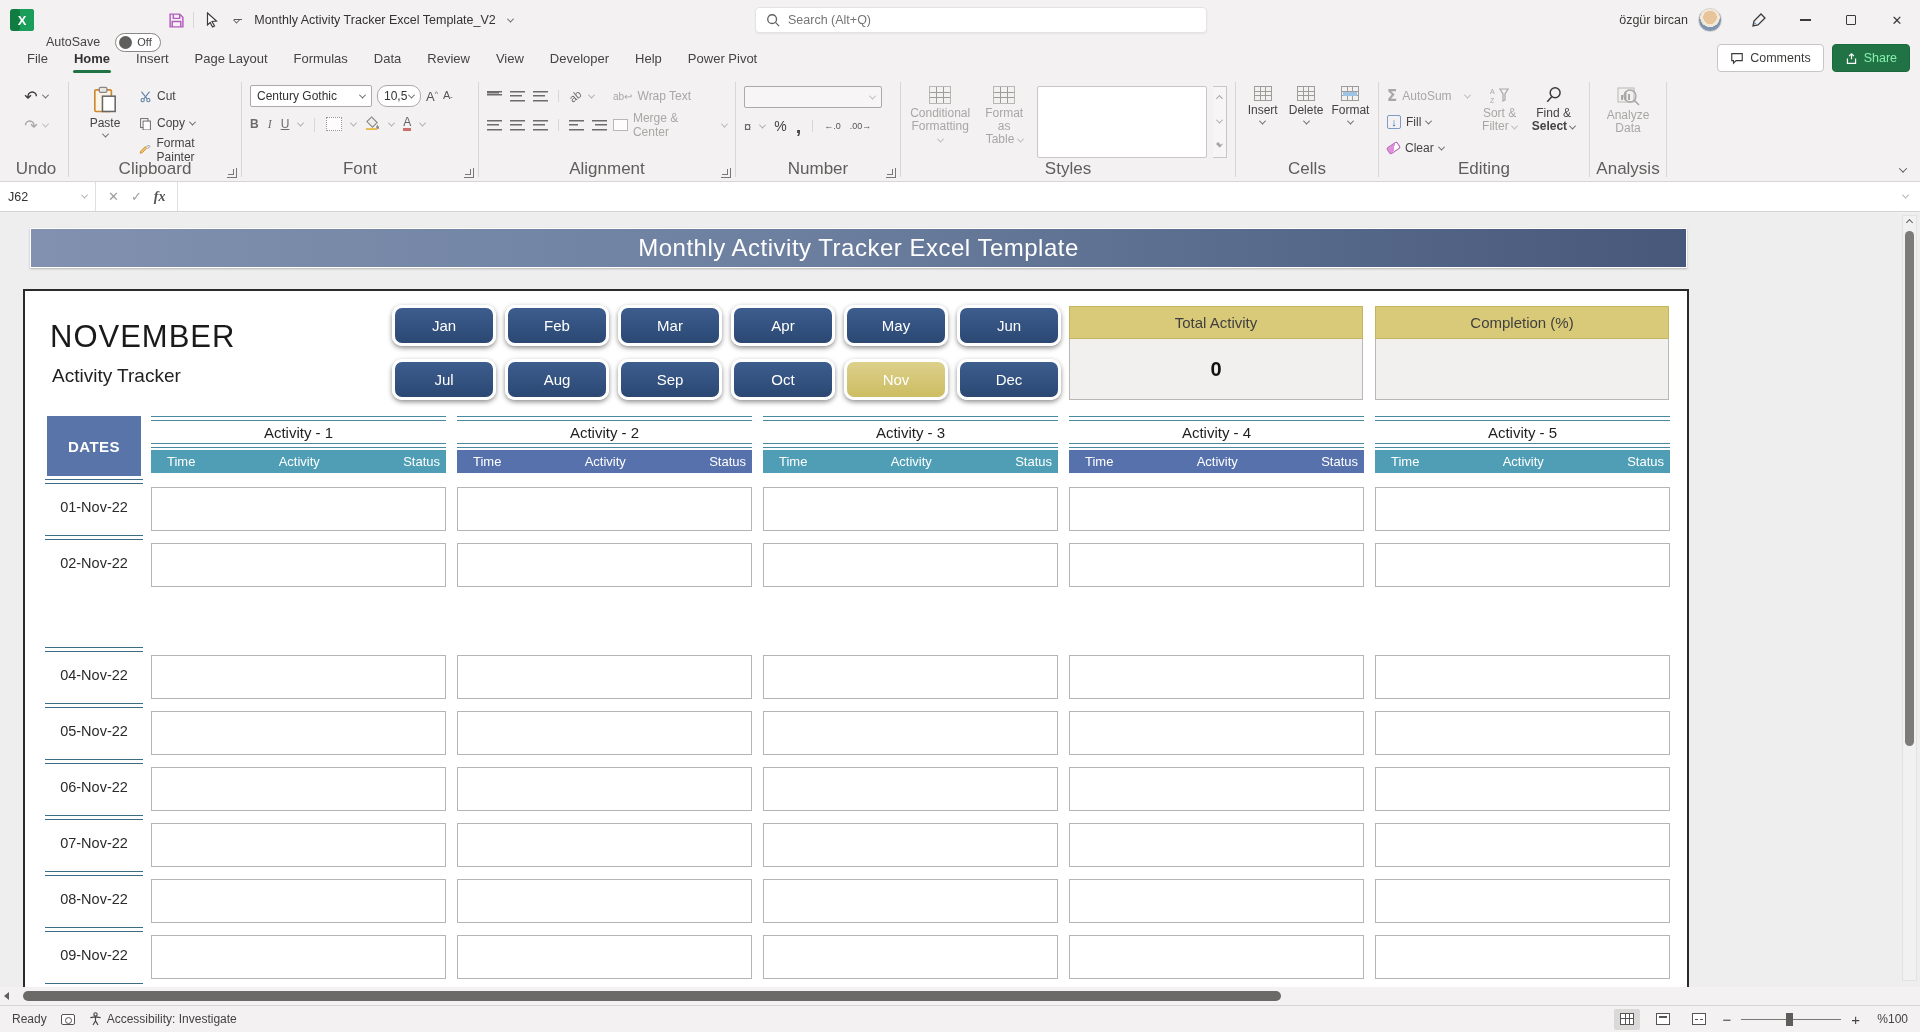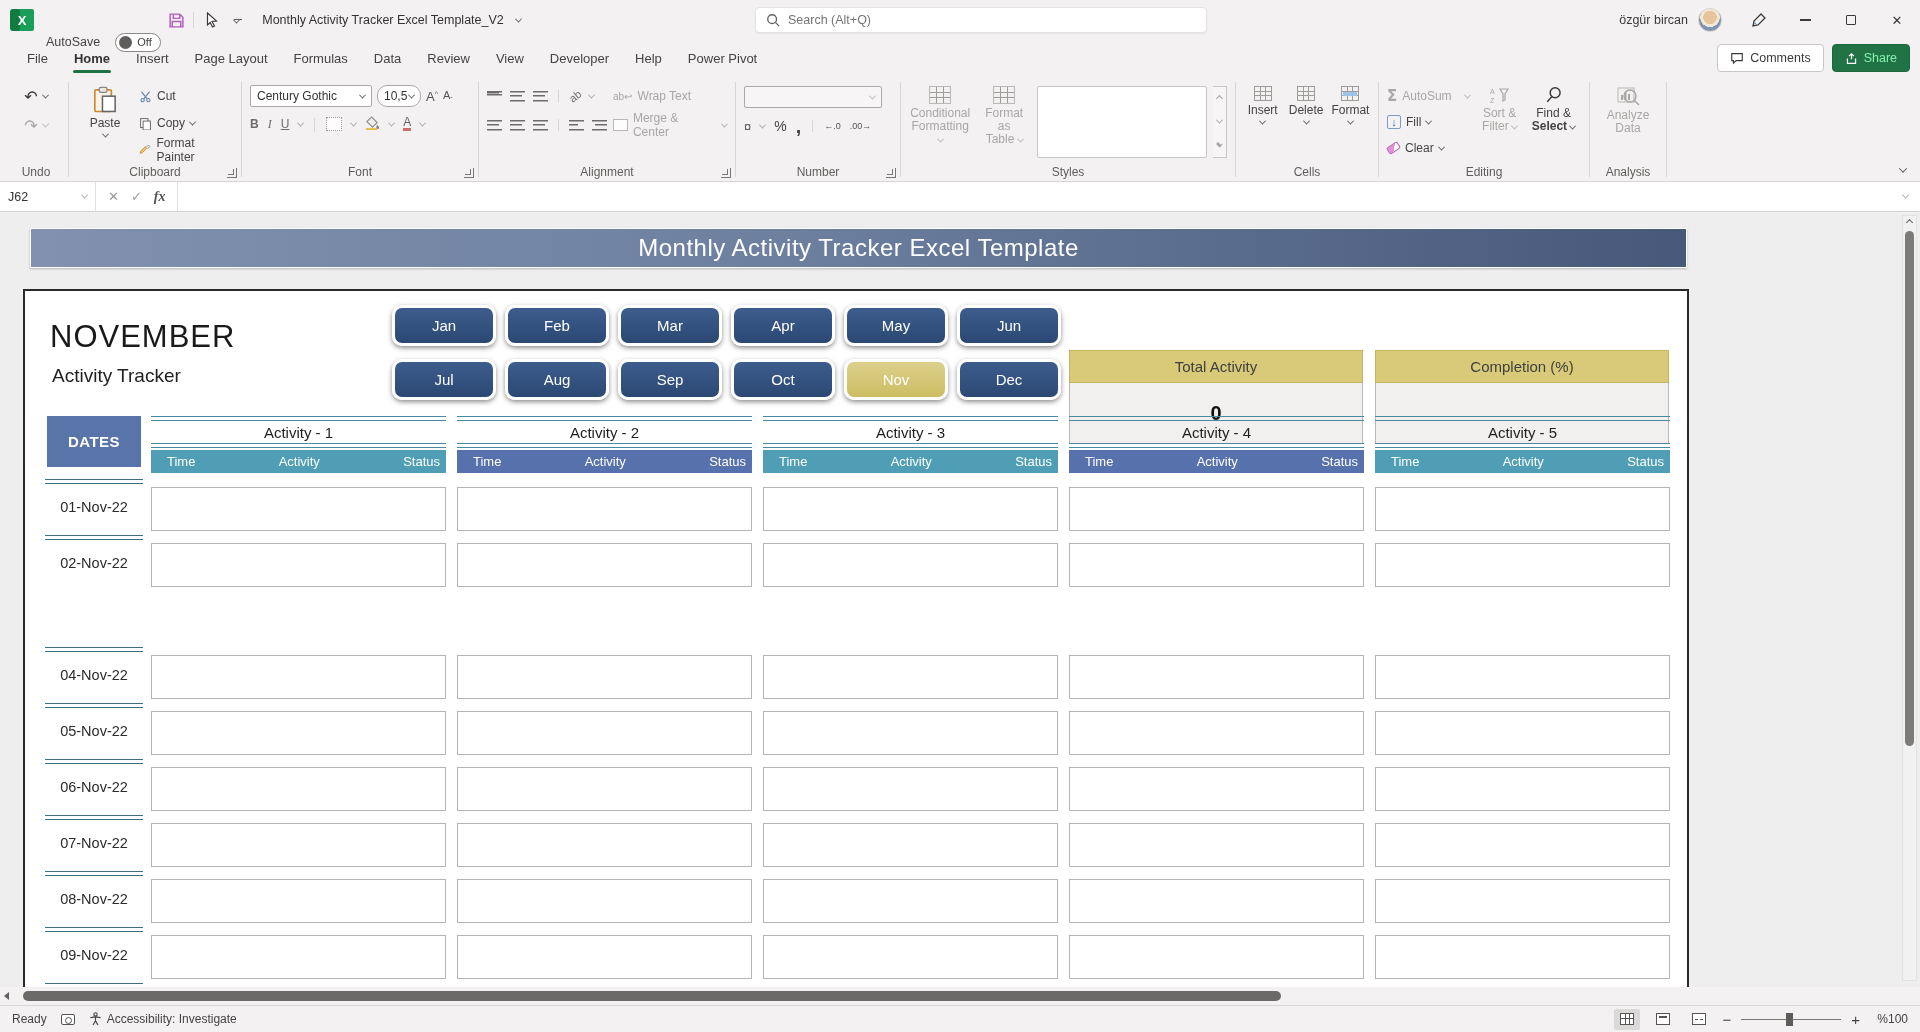--- a/index.html
+++ b/index.html
@@ -16,21 +16,21 @@
   .g * { color:#a9a7a6 !important; border-color:#b9b7b6 !important; }
 
   
   .titlebar { height:40px; display:flex; align-items:center; padding-left:10px; position:relative; }
   .xl-logo { width:24px; height:22px; background:#107c41; border-radius:3px; color:#fff; font-weight:bold; font-size:13px; display:flex; align-items:center; justify-content:center; margin-right:12px; box-shadow:inset -14px 0 0 #1a9e5a; }
   .autosave { display:flex; align-items:center; gap:15px; font-size:12.5px; color:#444;margin-top:44px; }
   .toggle { width:46px; height:19px; border:1px solid #8a8886; border-radius:10px; display:flex; align-items:center; padding:0 5px 0 3px; gap:5px; background:#fff; }
   .knob { width:13px; height:13px; border-radius:50%; background:#605e5d; }
   .toggle span { font-size:11px; color:#444; }
   .tb-ic { width:30px; height:28px; display:flex; align-items:center; justify-content:center; }
-  .titlebar .doc-title { margin-left:16px; font-size:12.5px; color:#333; display:flex; align-items:center; gap:12px;text-align:center; }
+  .titlebar .doc-title { margin-left:8px; font-size:12.5px; color:#333; display:flex; align-items:center; gap:12px;text-align:center; }
   .searchbox { position:absolute; left:755px; top:7px; width:452px; height:26px; background:#fff; border:1px solid #e5e3e2; border-radius:4px; display:flex; align-items:center; padding-left:10px; gap:8px; box-shadow:0 1px 2px rgba(0,0,0,.06); }
   .searchbox input { border:none; outline:none; font-size:12.5px; color:#605e5d; width:380px; font-family:"Liberation Sans",sans-serif; background:transparent; }
   .tb-right { position:absolute; right:0; top:0; height:40px; display:flex; align-items:center; }
   .username { font-size:12.5px; color:#3b3a39; margin-right:10px; }
   .avatar { width:24px; height:24px; border-radius:50%; background:radial-gradient(circle at 50% 38%, #e8c49a 0 38%, #f2e8d8 39% 55%, #7e94b0 56%); border:1px solid #d5d3d2; margin-right:14px; }
   .winbtn { width:46px; height:40px; display:flex; align-items:center; justify-content:center; color:#3b3a39; font-size:13px; }
   .restore-ic { width:10px; height:10px; border:1.2px solid #3b3a39; border-radius:1px; position:relative; }
   .min-ic { width:11px; height:1.4px; background:#3b3a39; }
 
   
@@ -39,21 +39,21 @@
   .rtab.active { font-weight:bold; color:#333; }
   .rtab.active::after { content:""; position:absolute; left:12px; right:12px; bottom:3px; height:3px; border-radius:2px; background:#217346; }
   .tabs-right { position:absolute; right:10px; top:4px; display:flex; gap:8px; }
   .pill { height:28px; border-radius:4px; display:flex; align-items:center; gap:6px; padding:0 12px; font-size:12.5px; }
   .pill.comments { background:#fff; border:1px solid #c8c6c4; color:#3b3a39; }
   .pill.share { background:#217346; color:#86efac; border:1px solid #1d673f; }
 
   
   .ribbon { height:106px; display:flex; align-items:stretch; padding:2px 4px 0 6px; border-bottom:1px solid #d8d6d5; position:relative; background:#f3f1f1; }
   .rgroup { position:relative; padding:4px 6px 18px 6px; display:flex; gap:6px; }
-  .rgroup .glabel { position:absolute; bottom:2px; left:0; right:0; text-align:center; font-size:12px; color:#605e5d; }
+  .rgroup .glabel { position:absolute; bottom:2px; left:0; right:0; text-align:center; font-size:17px; color:#605e5d; }
   .launcher { position:absolute; bottom:3px; right:2px; width:10px; height:10px; border-right:1.3px solid #777; border-bottom:1.3px solid #777; }
   .launcher::after { content:""; position:absolute; right:2px; bottom:2px; width:5px; height:5px; border-right:1.3px solid #777; border-bottom:1.3px solid #777; transform:rotate(0deg); }
   .bigbtn { width:58px; display:flex; flex-direction:column; align-items:center; justify-content:flex-start; gap:3px; padding-top:4px; font-size:12px; color:#444; text-align:center; line-height:13px; }
   .stack { display:flex; flex-direction:column; justify-content:flex-start; gap:5px; padding-top:4px; }
   .srow { display:flex; align-items:center; gap:5px; font-size:12px; color:#444; height:20px; }
   .selbox { background:#fff; border:1px solid #acaaa8; border-radius:2px; height:22px; display:flex; align-items:center; justify-content:space-between; padding:0 6px; font-size:12px; color:#333; }
   .fmt-ic { width:16px; height:14px; border:1px solid #9a9898; display:inline-block; position:relative; background:#fdfdfd; }
   .grid-ic { width:18px; height:15px; display:inline-block; border:1px solid #9e9c9b; background:
       linear-gradient(#9e9c9b,#9e9c9b) 0 33%/100% 1px no-repeat,
       linear-gradient(#9e9c9b,#9e9c9b) 0 66%/100% 1px no-repeat,
@@ -85,26 +85,26 @@
   .sheet { position:absolute; top:213px; left:0; right:0; height:774px; background:#efeeee; overflow:hidden; }
   .banner { position:absolute; left:30px; top:15px; width:1657px; height:40px; border:1px solid #fff; background:linear-gradient(90deg,#8191af 0%,#6d80a0 45%,#47587a 100%); display:flex; align-items:center; justify-content:center; box-shadow:0 1px 2px rgba(0,0,0,.25); }
   .banner span { color:#fff; font-size:24px; letter-spacing:.5px; }
   .tplbox { position:absolute; left:23px; top:76px; width:1666px; height:720px; background:#fff; border:2px solid #2a2a2a; }
   .monthname { position:absolute; left:25px; top:28px; font-size:31px; letter-spacing:1px; color:#1a1a1a; }
   .subtitle { position:absolute; left:27px; top:74px; font-size:19px; color:#222; }
   .monthgrid { position:absolute; left:367px; top:14px; display:grid; grid-template-columns:repeat(6,104px); grid-auto-rows:41px; column-gap:9px; row-gap:13px; }
   .mbtn { border:3px solid #fff; border-radius:10px; background:linear-gradient(#3d5d8e,#2b4873); color:#fff; font-size:15px; display:flex; align-items:center; justify-content:center; box-shadow:0 2px 5px rgba(0,0,0,.45); }
   .mbtn.active { background:linear-gradient(#ddd08b,#ccbd62); }
   .sumcard { position:absolute; top:15px; width:294px; }
-  .sumcard .shead { height:33px; background:#d9ca79; border:1px solid #c4b55f; display:flex; align-items:center; justify-content:center; font-size:15px; color:#3f3f3f;margin-top:44px; }
+  .sumcard .shead { height:33px; background:#d9ca79; border:1px solid #c4b55f; display:flex; align-items:center; justify-content:center; font-size:15px; color:#3f3f3f; }
   .sumcard .sbody { height:61px; background:#f1f0ef; border:1px solid #bab8b6; border-top:none; display:flex; align-items:center; justify-content:center; font-size:20px; font-weight:bold; color:#111; }
   .sumcard.total { left:1044px; } .sumcard.completion { left:1350px; }
 
   .thead { position:absolute; top:125px; left:0; right:0; height:57px; }
-  .dates-box { position:absolute; left:22px; top:0; width:94px; height:51px; background:#5974a9; color:#fff; font-weight:bold; font-size:15px; letter-spacing:.5px; display:flex; align-items:center; justify-content:center; }
+  .dates-box { position:absolute; left:22px; top:0; width:94px; height:60px; background:#5974a9; color:#fff; font-weight:bold; font-size:15px; letter-spacing:.5px; display:flex; align-items:center; justify-content:center; }
   .ahead { position:absolute; top:0; width:295px; height:57px; }
   .c0{left:126px;} .c1{left:432px;} .c2{left:738px;} .c3{left:1044px;} .c4{left:1350px;}
   .dbl { height:5px; border-top:1.6px solid #4a8aa0; border-bottom:1.6px solid #4a8aa0; }
   .aname { height:22px; display:flex; align-items:center; justify-content:center; font-size:15px; color:#1f1f1f; }
   .subband { height:23px; margin-top:2px; display:flex; align-items:center; justify-content:space-between; padding:0 6px 0 16px; color:#fff; font-size:13px; }
   .subband.teal { background:#4f9eb5; } .subband.slate { background:#5671ac; }
 
   .trow { position:absolute; left:0; right:0; height:56px; }
   .dcol { position:absolute; left:20px; width:98px; height:56px; }
   .rline { height:5px; border-top:1.4px solid #3e6c85; border-bottom:1.4px solid #3e6c85; }

